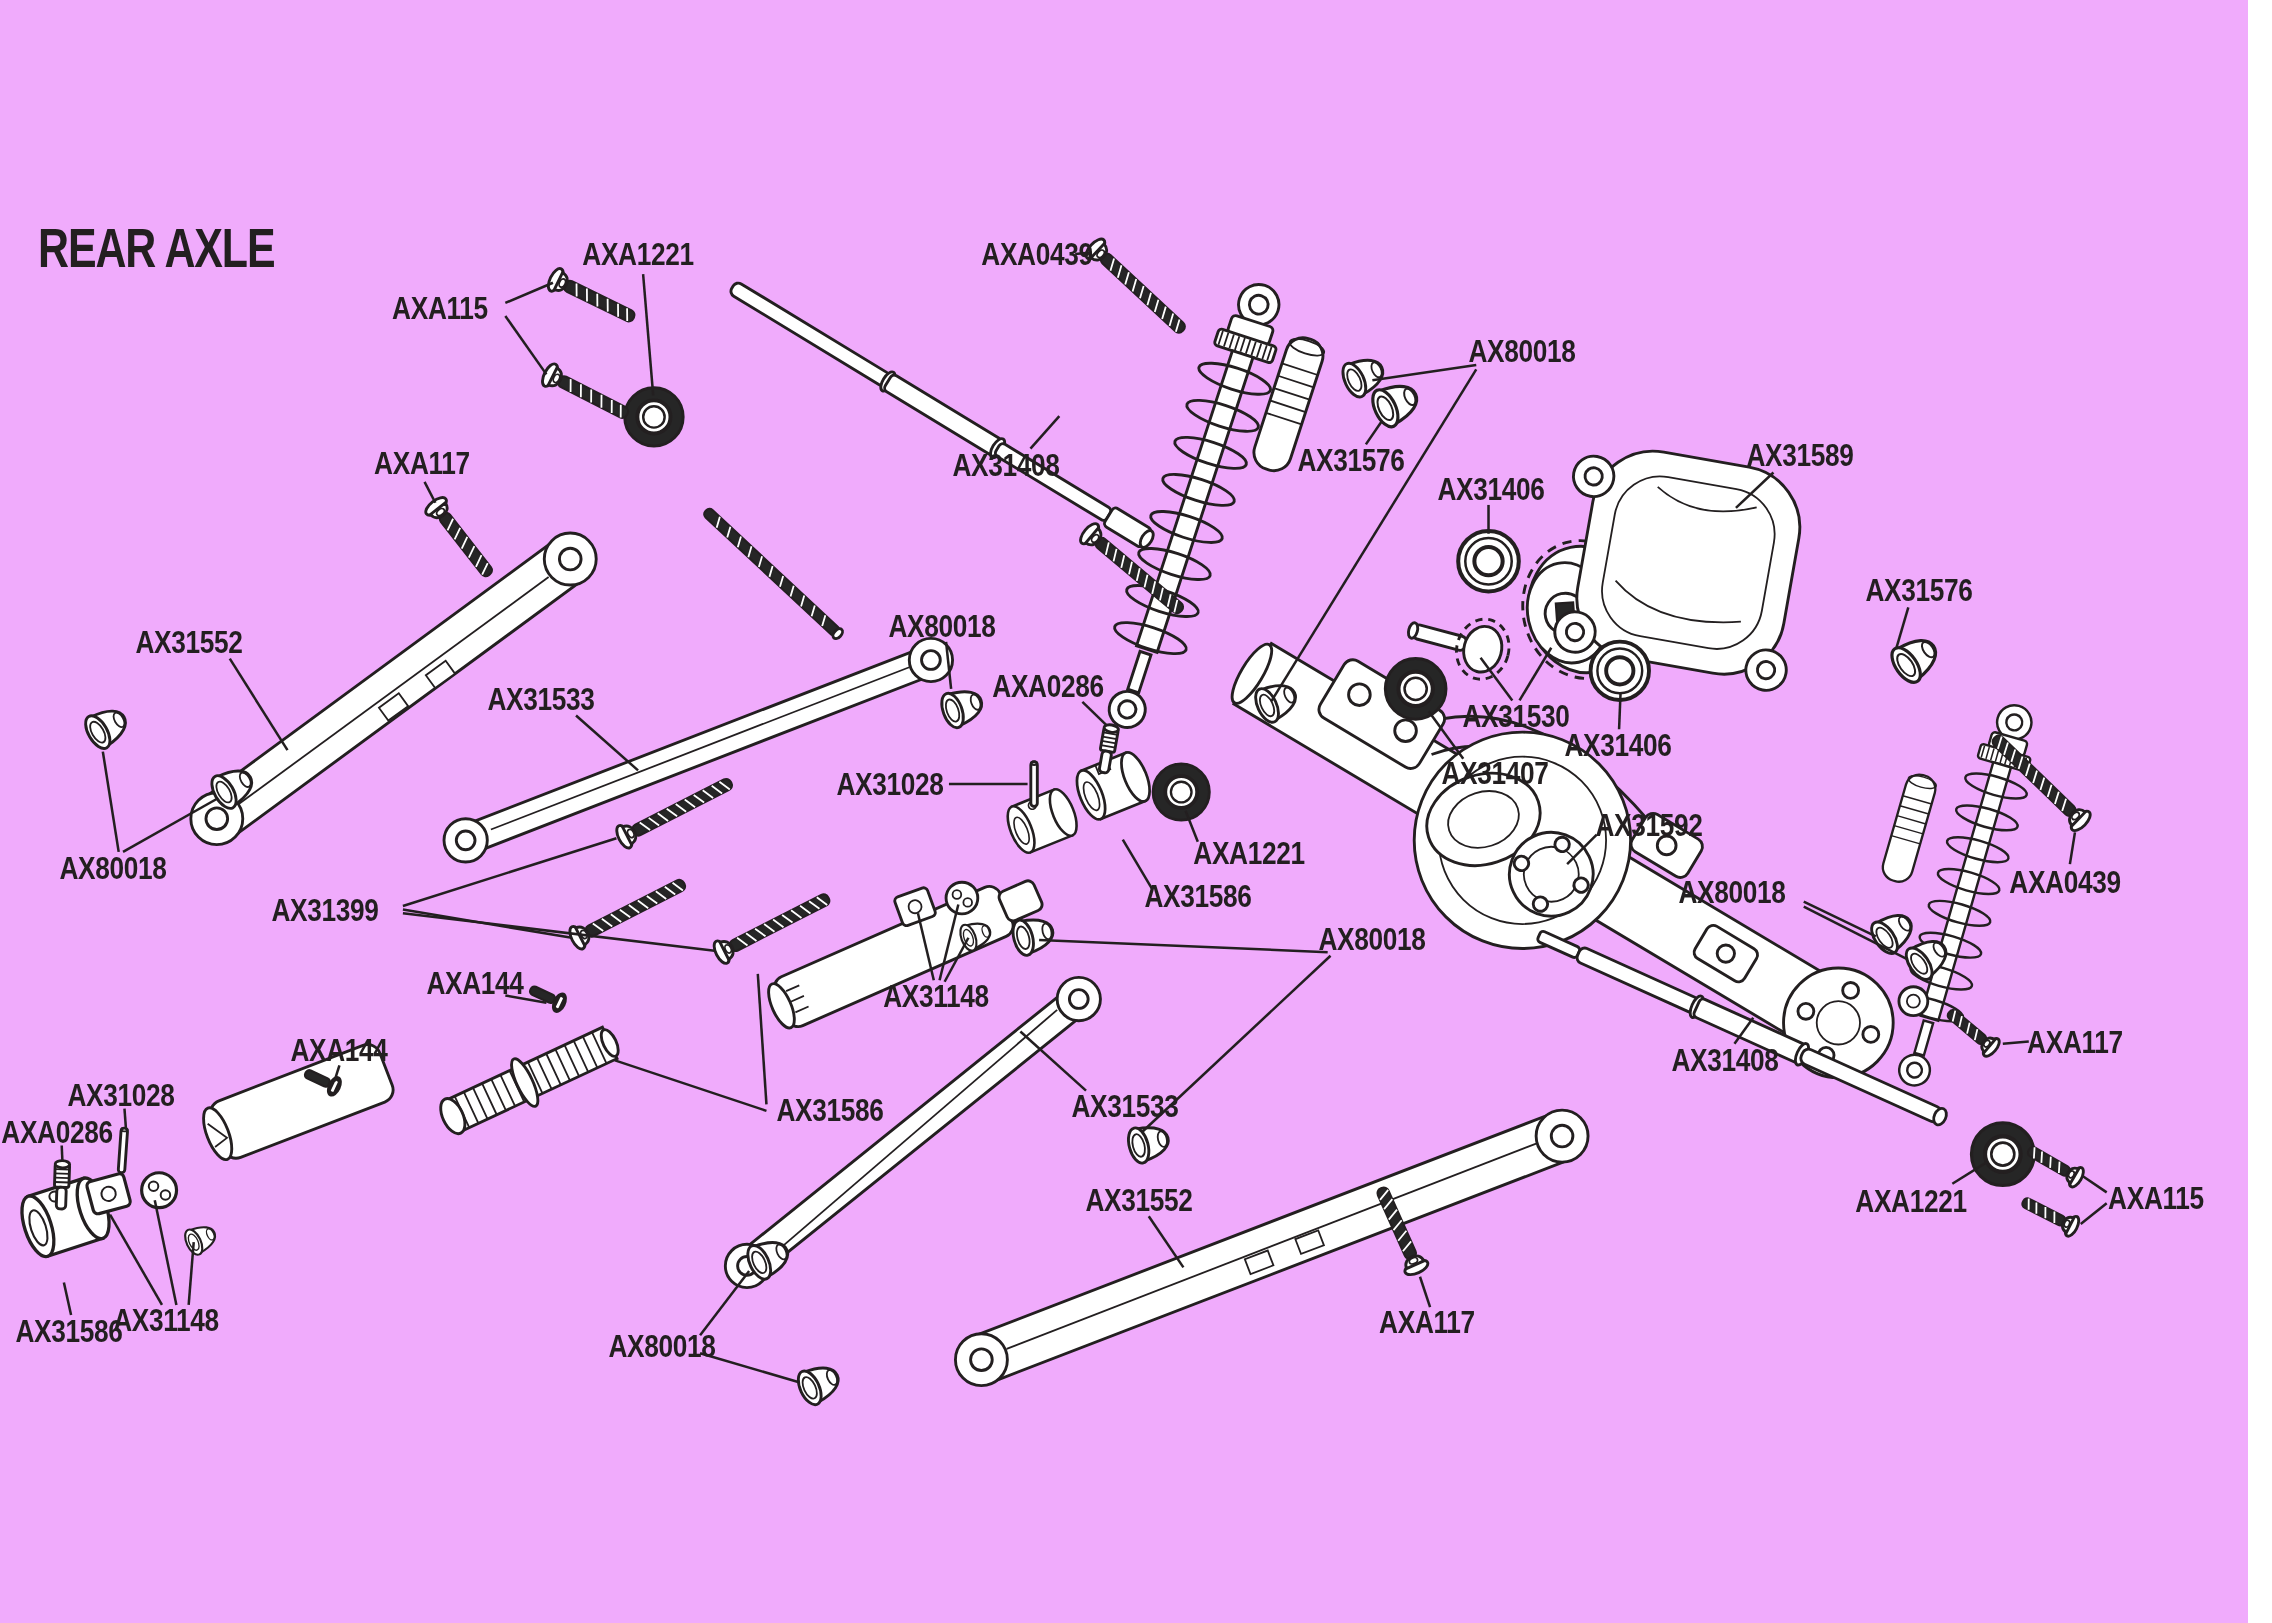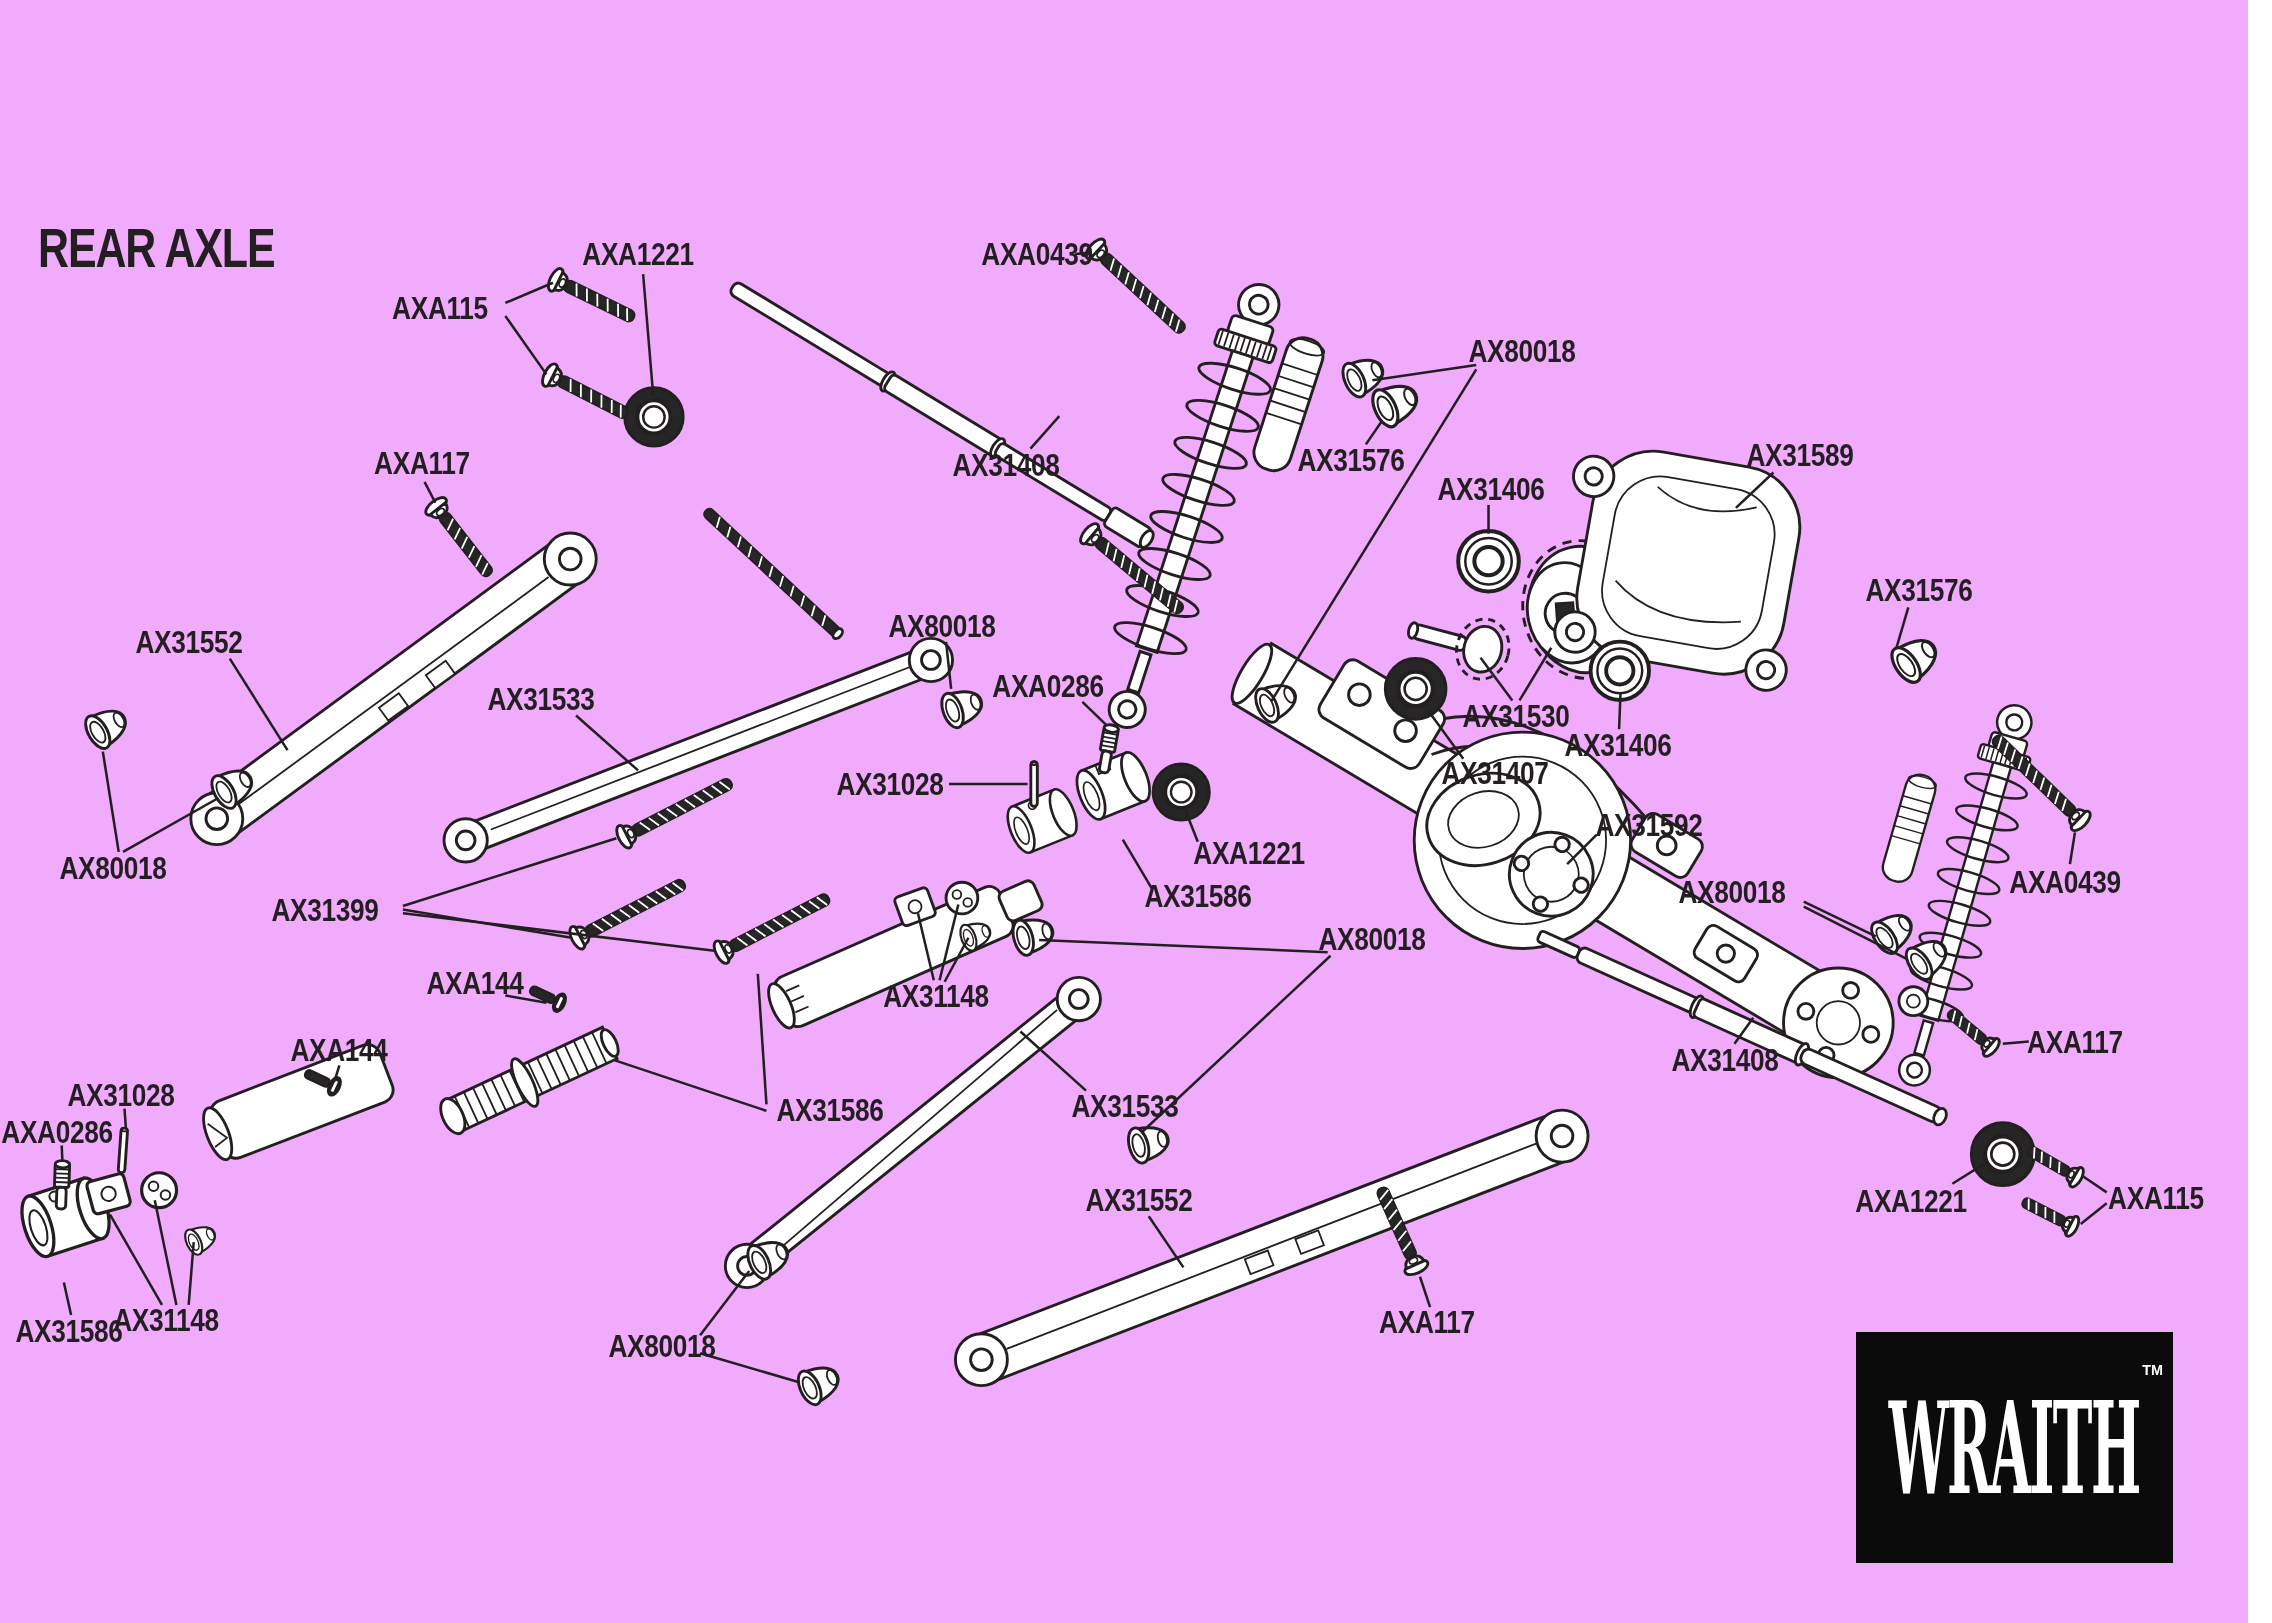--- a/index.html
+++ b/index.html
@@ -432,19 +432,15 @@
       <div class="plabel" style="left: 1125px; top: 1106px;">AX31533</div>
       <div class="plabel" style="left: 1139px; top: 1200px;">AX31552</div>
       <div class="plabel" style="left: 830px; top: 1110px;">AX31586</div>
       <div class="plabel" style="left: 936px; top: 996px;">AX31148</div>
       <div class="plabel" style="left: 113px; top: 868px;">AX80018</div>
       <div class="plabel" style="left: 1516px; top: 716px;">AX31530</div>
       <div class="plabel" style="left: 1495px; top: 773px;">AX31407</div>
       <div class="plabel" style="left: 1618px; top: 745px;">AX31406</div>
     </div>
 
-  <div id="logo">
-    <span class="wordmark">WRAITH</span>
-    <span class="tm">TM</span>
-  </div>
 
 </div>
 
 
 </body></html>

